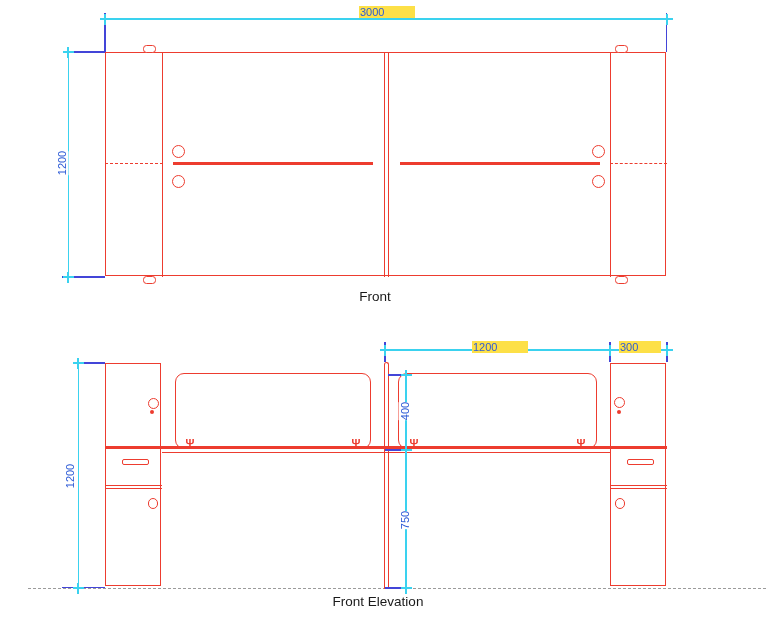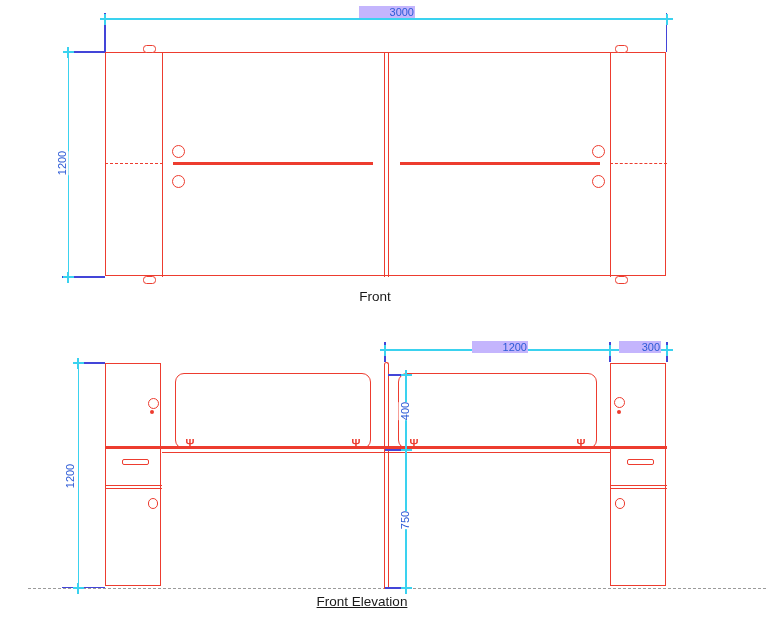--- a/index.html
+++ b/index.html
@@ -15,21 +15,21 @@
   .cv{position:absolute;background:#3ad2ef;width:1.2px;}
   .bh{position:absolute;background:#4345d8;height:1.4px;}
   .bv{position:absolute;background:#4345d8;width:1.4px;}
   .circ{position:absolute;border:1.5px solid #ed3c2f;border-radius:50%;background:transparent;}
   .dot{position:absolute;background:#ed3c2f;border-radius:50%;}
   .grommet{position:absolute;width:11px;height:6px;border:1.3px solid #ed3c2f;border-radius:3.5px;background:#fff;}
   .handle{position:absolute;width:25px;height:4px;border:1.2px solid #ed3c2f;border-radius:2px;}
   .tk{position:absolute;width:11px;height:11px;margin-left:-5.5px;margin-top:-5.5px;}
   .tk::before{content:"";position:absolute;left:0;right:0;top:4.8px;height:1.4px;background:#3ad2ef;}
   .tk::after{content:"";position:absolute;top:0;bottom:0;left:4.8px;width:1.4px;background:#3ad2ef;}
-  .htext{position:absolute;font-size:11px;line-height:12px;color:#2d5bd6;text-align:right;background:#c4b5fd;padding:0 1px;}
+  .htext{position:absolute;font-size:11px;line-height:12px;color:#2d5bd6;text-align:left;background:#fde047;padding:0 1px;}
   .vtext{position:absolute;font-size:11px;line-height:11px;color:#2d5bd6;background:#fff;padding:1px 0;
          transform:translate(-50%,-50%) rotate(-90deg);white-space:nowrap;}
   .title{position:absolute;font-size:13.5px;color:#1a1a1a;text-align:center;}
   .clamp{position:absolute;color:#ed3c2f;font-size:11px;font-weight:700;line-height:10px;
          transform:translate(-50%,-55%);}
   .ground{position:absolute;border-top:1.2px dashed #9b9b9b;height:0;}
   .divider{position:absolute;border-left:1.2px solid #ed3c2f;border-right:1.2px solid #ed3c2f;
            border-top:1.2px solid #ed3c2f;border-radius:2.5px 2.5px 0 0;background:transparent;}
   .screen{position:absolute;border:1.3px solid #ed3c2f;border-radius:9px;background:transparent;}
 </style>
@@ -148,16 +148,16 @@
       <div class="vtext" style="left:405px;top:411px;">400</div>
     </div>
 
     <div>
       <div class="cv" style="left:405.4px;top:450px;height:138px;"></div>
       <div class="bh" style="left:385px;top:587.2px;width:21px;"></div>
       <div class="tk" style="left:406px;top:588px;"></div>
       <div class="vtext" style="left:405px;top:520px;">750</div>
     </div>
 
-    <div class="title" style="left:292px;top:594px;width:140px;text-decoration:underline;">Front Elevation</div>
+    <div class="title" style="left:308px;top:594px;width:140px;">Front Elevation</div>
   </div>
 
 </div>
 
 </body></html>

